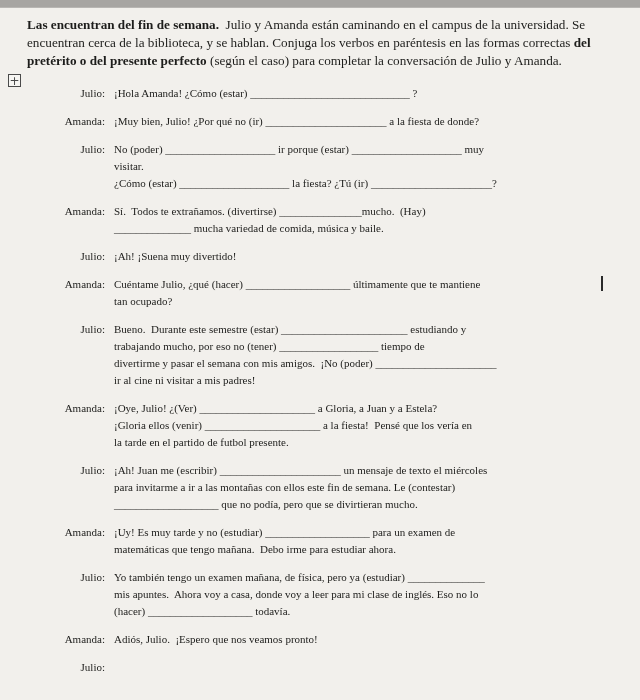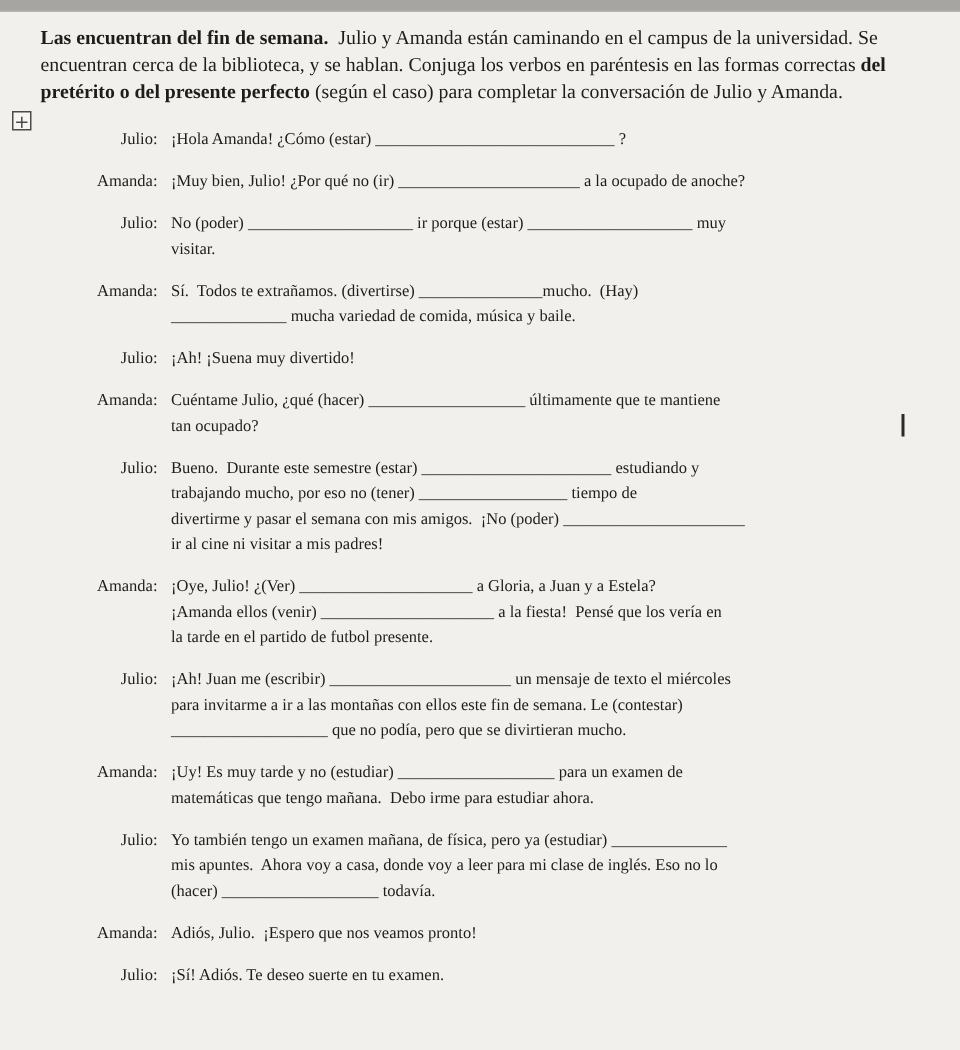--- a/index.html
+++ b/index.html
@@ -45,29 +45,30 @@
     <div class="entry">
       <div class="speaker">Julio:</div>
       <div class="lines">
         <div class="line">¡Hola Amanda! ¿Cómo (estar) _____________________________ ?</div>
       </div>
     </div>
 
     <div class="entry">
       <div class="speaker">Amanda:</div>
       <div class="lines">
-        <div class="line">¡Muy bien, Julio! ¿Por qué no (ir) ______________________ a la ocupado de anoche?</div>
+        <div class="line">¡Muy bien, Julio! ¿Por qué no (ir) ______________________ a la fiesta de donde?</div>
       </div>
     </div>
 
     <div class="entry">
       <div class="speaker">Julio:</div>
       <div class="lines">
         <div class="line">No (poder) ____________________ ir porque (estar) ____________________ muy</div>
         <div class="line">visitar.</div>
+        <div class="line">¿Cómo (estar) ____________________ la fiesta? ¿Tú (ir) ______________________?</div>
       </div>
     </div>
 
     <div class="entry">
       <div class="speaker">Amanda:</div>
       <div class="lines">
         <div class="line">Sí.  Todos te extrañamos. (divertirse) _______________mucho.  (Hay)</div>
         <div class="line">______________ mucha variedad de comida, música y baile.</div>
       </div>
     </div>
@@ -94,21 +95,21 @@
         <div class="line">trabajando mucho, por eso no (tener) __________________ tiempo de</div>
         <div class="line">divertirme y pasar el semana con mis amigos.  ¡No (poder) ______________________</div>
         <div class="line">ir al cine ni visitar a mis padres!</div>
       </div>
     </div>
 
     <div class="entry">
       <div class="speaker">Amanda:</div>
       <div class="lines">
         <div class="line">¡Oye, Julio! ¿(Ver) _____________________ a Gloria, a Juan y a Estela?</div>
-        <div class="line">¡Amanda ellos (venir) _____________________ a la fiesta!  Pensé que los vería en</div>
+        <div class="line">¡Gloria ellos (venir) _____________________ a la fiesta!  Pensé que los vería en</div>
         <div class="line">la tarde en el partido de futbol presente.</div>
       </div>
     </div>
 
     <div class="entry">
       <div class="speaker">Julio:</div>
       <div class="lines">
         <div class="line">¡Ah! Juan me (escribir) ______________________ un mensaje de texto el miércoles</div>
         <div class="line">para invitarme a ir a las montañas con ellos este fin de semana. Le (contestar)</div>
         <div class="line">___________________ que no podía, pero que se divirtieran mucho.</div>
@@ -134,22 +135,19 @@
 
     <div class="entry">
       <div class="speaker">Amanda:</div>
       <div class="lines">
         <div class="line">Adiós, Julio.  ¡Espero que nos veamos pronto!</div>
       </div>
     </div>
 
     <div class="entry">
       <div class="speaker">Julio:</div>
-      <div class="lines">
-        <div class="line">¡Sí! Adiós. Te deseo suerte en tu examen.</div>
-      </div>
     </div>
 
   </div>
 </div>
 
 <div class="anchor-icon">+</div>
 <div class="caret"></div>
 
 </body></html>

